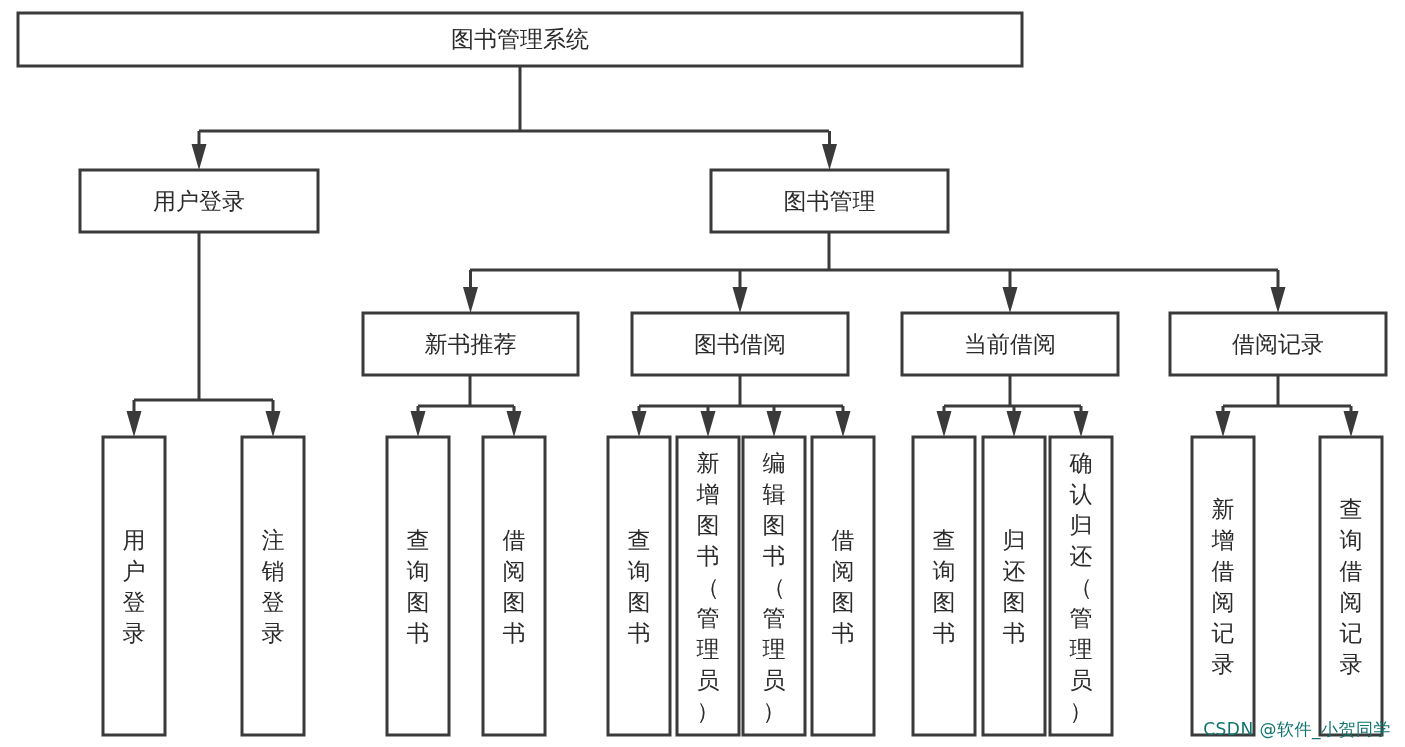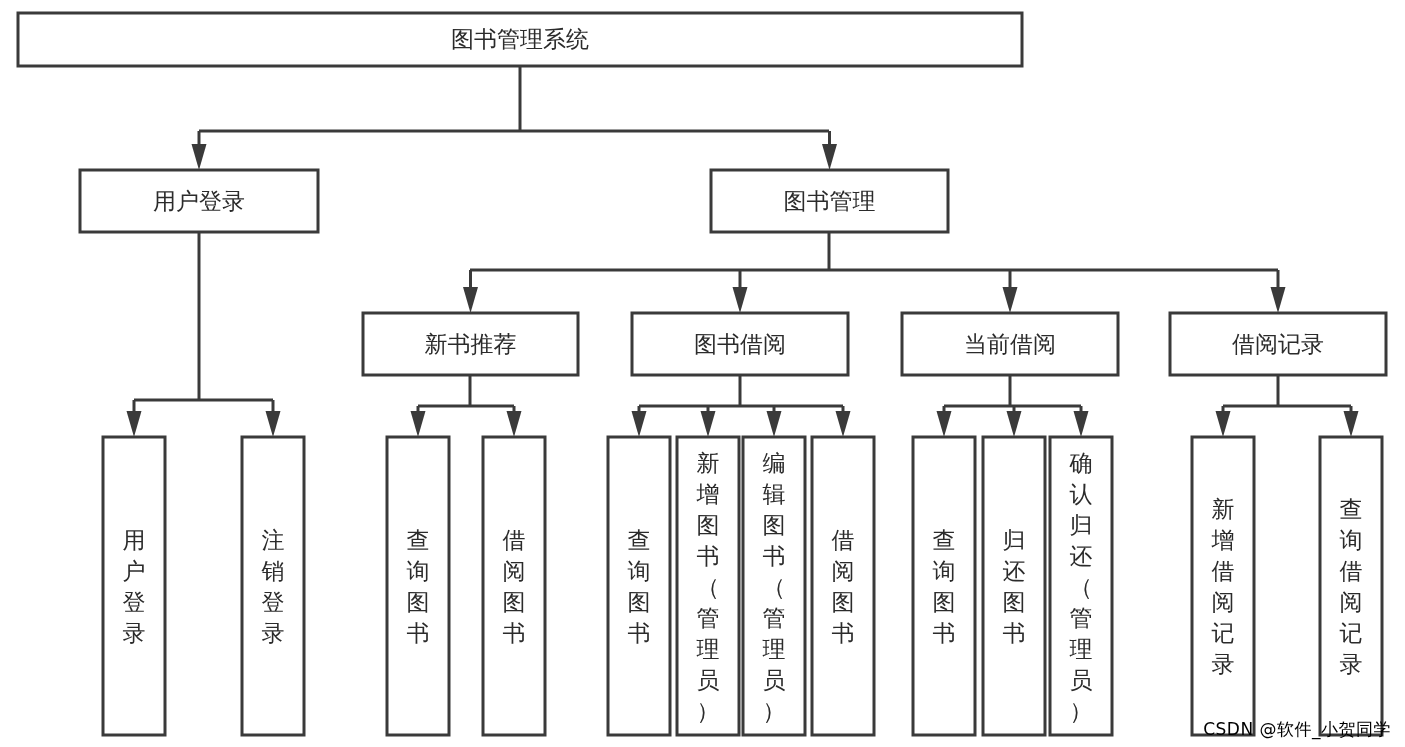--- a/index.html
+++ b/index.html
@@ -54,21 +54,21 @@
     font-size: 23px;
     fill: #2b2b2b;
     text-anchor: middle;
   }
   .watermark {
     position: absolute;
     right: 14px;
     bottom: 6px;
     font-family: "DejaVu Sans", "Liberation Sans", sans-serif;
     font-size: 17px;
-    color: #000000;
+    color: #0f766e;
     white-space: nowrap;
     letter-spacing: 0.5px;
     user-select: none;
   }
 </style>
 </head>
 <body>
 
 <div id="diagram-root">
   <svg id="flowchart" viewBox="0 0 1405 747">

